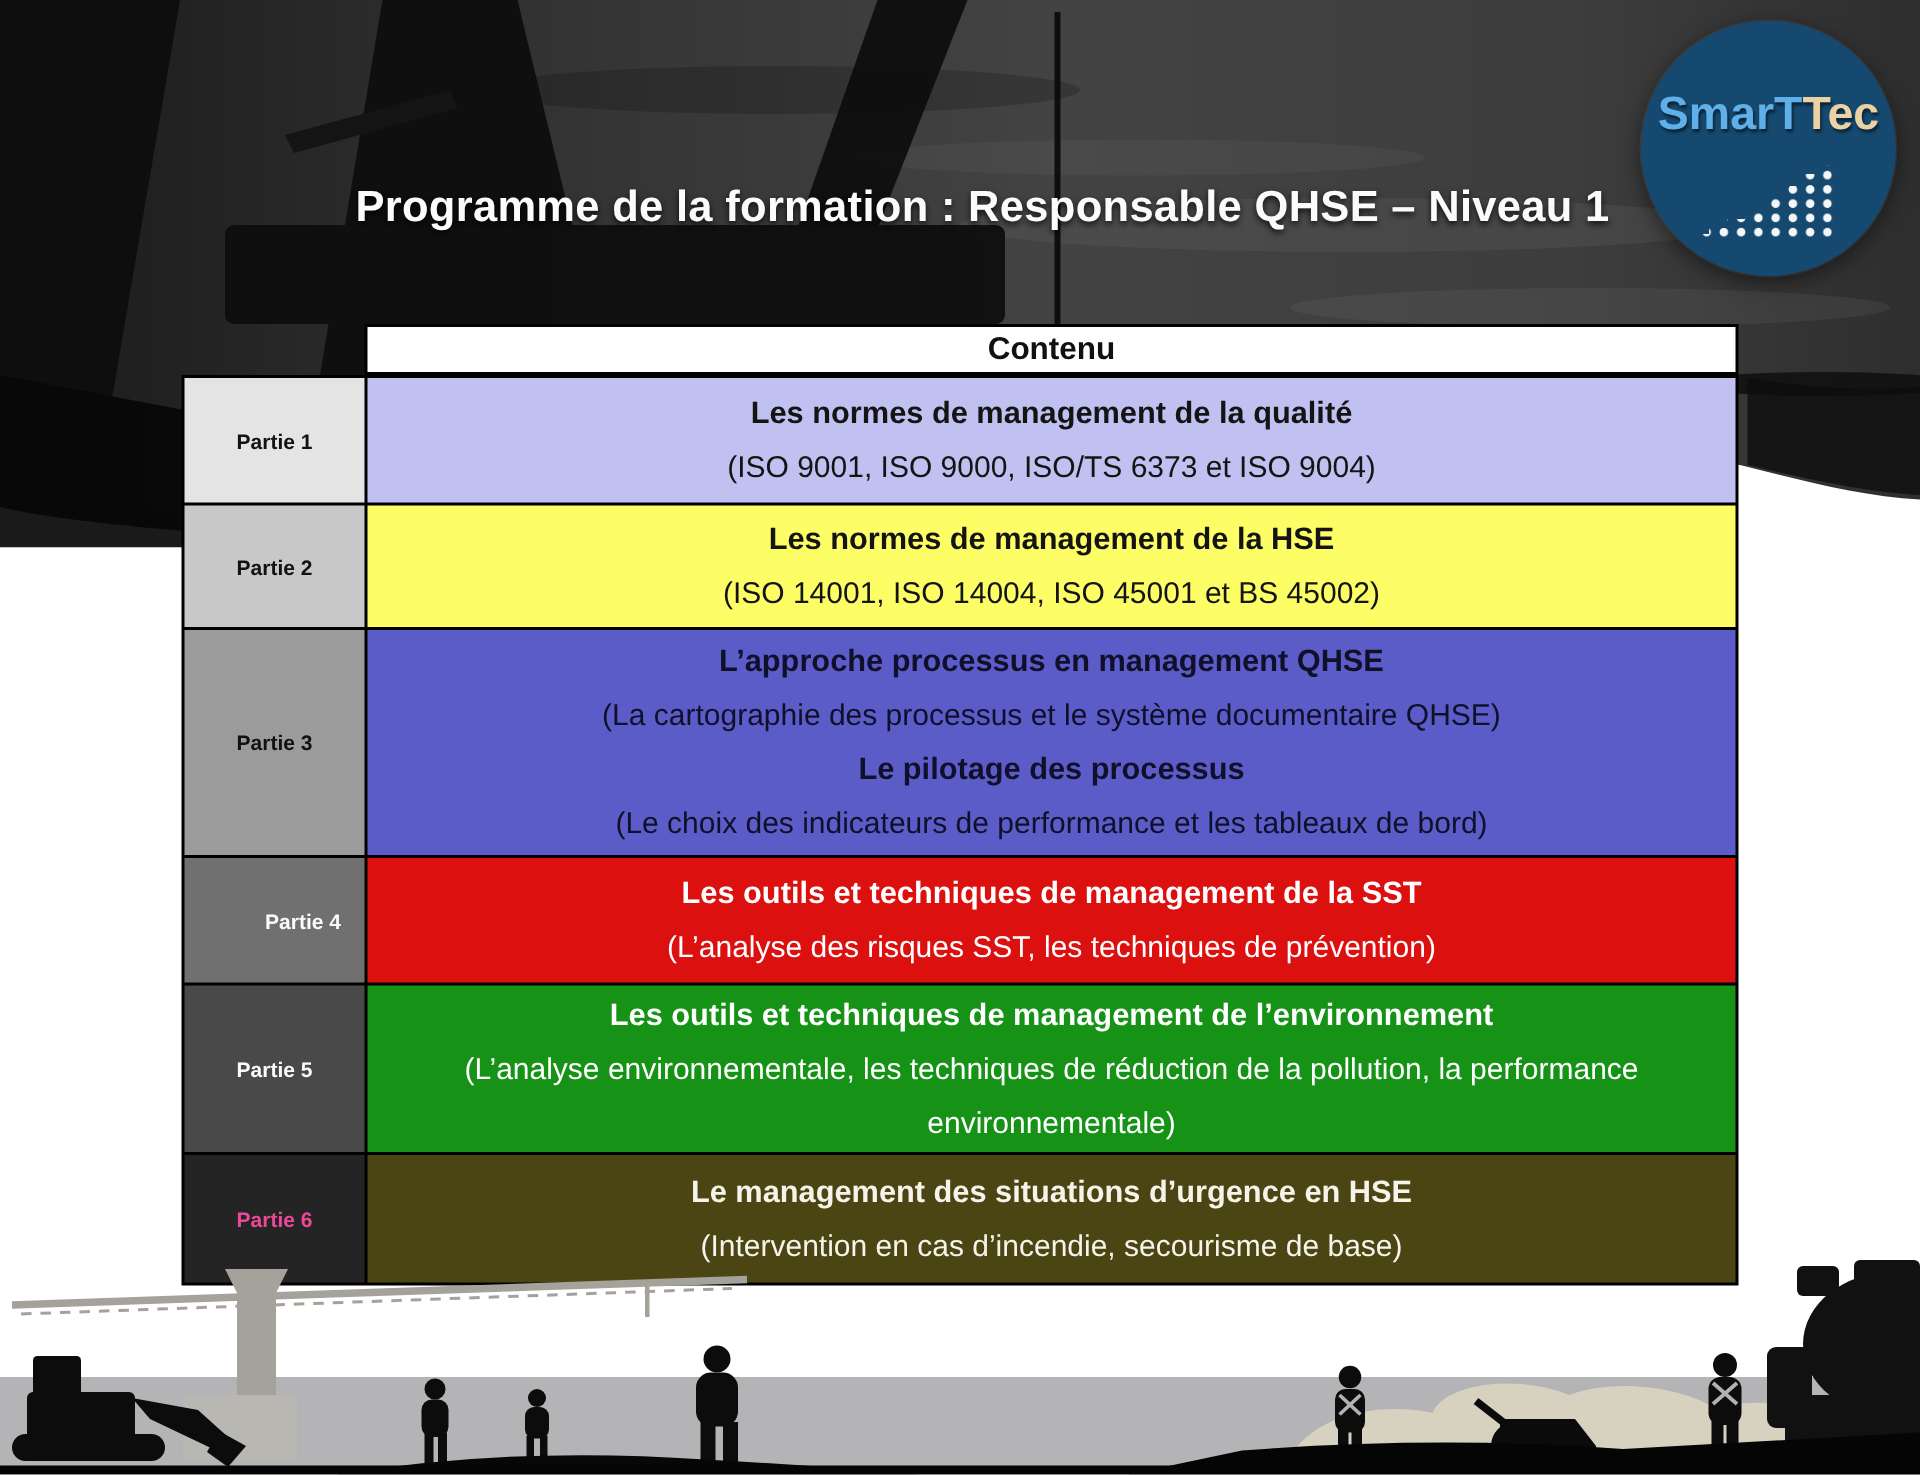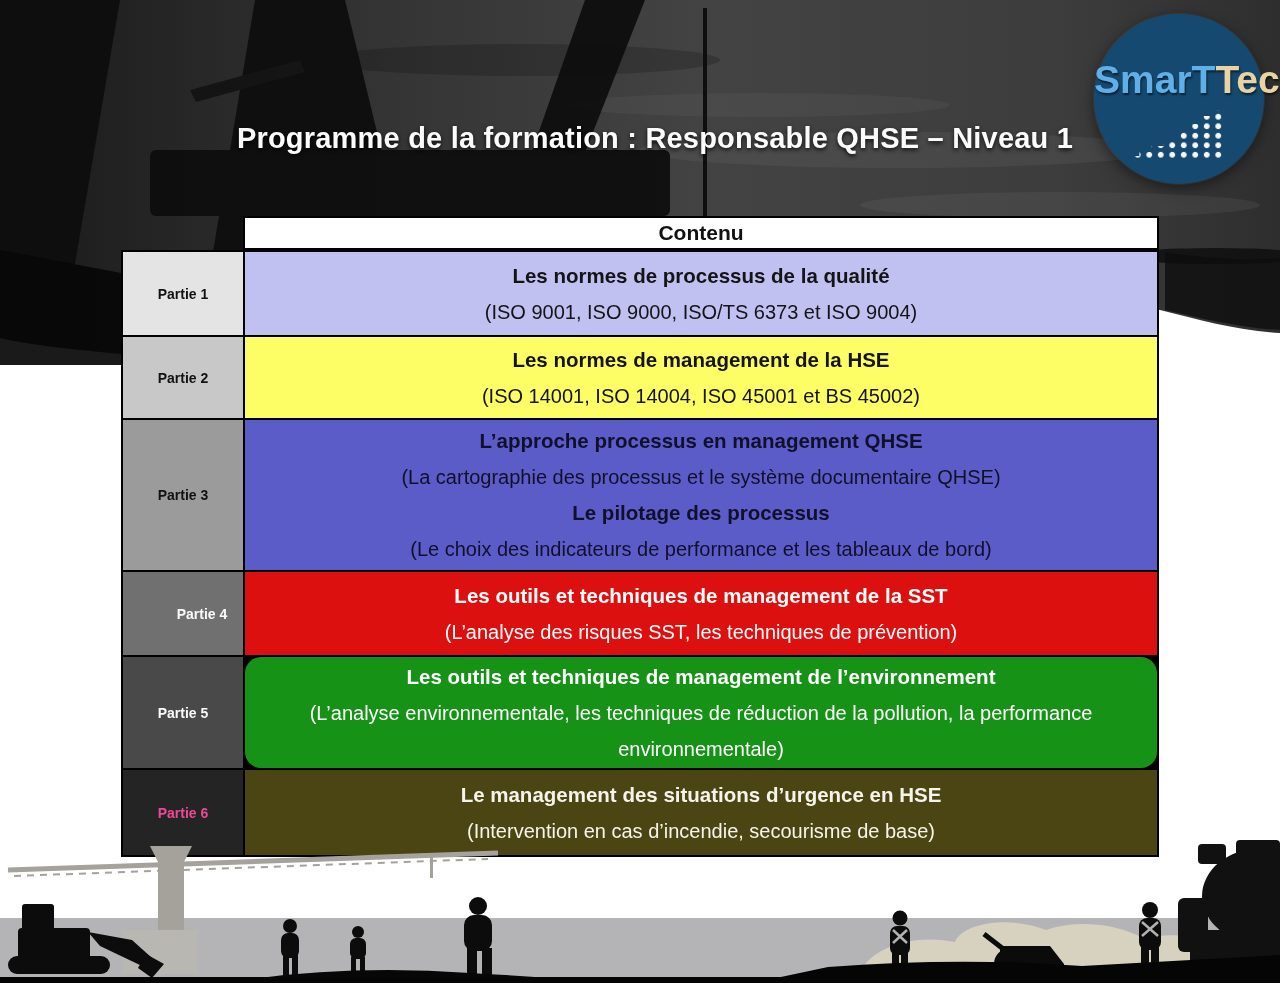--- a/index.html
+++ b/index.html
@@ -23,21 +23,21 @@
   }
 
   
   .logo{
     position:absolute;left:1094px;top:14px;width:170px;height:170px;
     border-radius:50%;background:#16496f;
     box-shadow:0 0 0 1px rgba(255,255,255,.06), 0 4px 14px rgba(0,0,0,.5);
   }
   .logo-text{
     position:absolute;left:0;right:0;top:44px;text-align:center;
-    font-size:39px;font-weight:bold;letter-spacing:0;
+    font-size:31px;font-weight:bold;letter-spacing:0;
     text-shadow:1px 2px 2px rgba(0,0,0,.55);
     white-space:nowrap;
   }
   .logo-text .lt1{color:#5fb0e8;}
   .logo-text .lt2{color:#e9d2a4;}
   .logo-dots{
     position:absolute;left:36px;top:96px;width:94px;height:50px;
     background-image:radial-gradient(circle,#f4f6f8 2.6px,rgba(0,0,0,0) 3.1px);
     background-size:11.5px 9.5px;background-position:2px 2px;
     clip-path:polygon(0% 92%,10% 92%,10% 84%,23% 84%,23% 72%,36% 72%,36% 58%,49% 58%,49% 44%,62% 44%,62% 28%,75% 28%,75% 12%,88% 12%,88% 0%,100% 0%,100% 100%,0% 100%);
@@ -75,21 +75,21 @@
   .lab2{background:#c8c8c8;color:#121212;}
   .lab3{background:#9b9b9b;color:#121212;}
   .lab4{background:#707070;color:#fafafa;padding-left:38px;}
   .lab5{background:#494949;color:#fafafa;}
   .lab6{background:#242424;color:#ec4899;}
 
   .con1{background:#c0c0f1;color:#141414;}
   .con2{background:#fdfd66;color:#141414;}
   .con3{background:#5c5cc9;color:#10102a;}
   .con4{background:#dd1010;color:#ffffff;}
-  .con5{background:#169216;color:#ffffff;border-radius:16px;}
+  .con5{background:#169216;color:#ffffff;}
   .con6{background:#4b4514;color:#f6f4ea;}
 
   
   .bottom-scene{position:absolute;left:0;top:840px;width:1280px;height:143px;display:block;}
 </style>
 </head>
 <body>
 
 <div id="stage">
 
@@ -135,21 +135,21 @@
   </div>
 
   <div class="tbl-header">
     <div class="cell">Contenu</div>
   </div>
 
   <div class="tbl-body">
 
     <div class="lab lab1">Partie 1</div>
     <div class="con con1">
-      <div class="line b">Les normes de processus de la qualité</div>
+      <div class="line b">Les normes de management de la qualité</div>
       <div class="line">(ISO 9001, ISO 9000, ISO/TS 6373 et ISO 9004)</div>
     </div>
 
     <div class="lab lab2">Partie 2</div>
     <div class="con con2">
       <div class="line b">Les normes de management de la HSE</div>
       <div class="line">(ISO 14001, ISO 14004, ISO 45001 et BS 45002)</div>
     </div>
 
     <div class="lab lab3">Partie 3</div>

